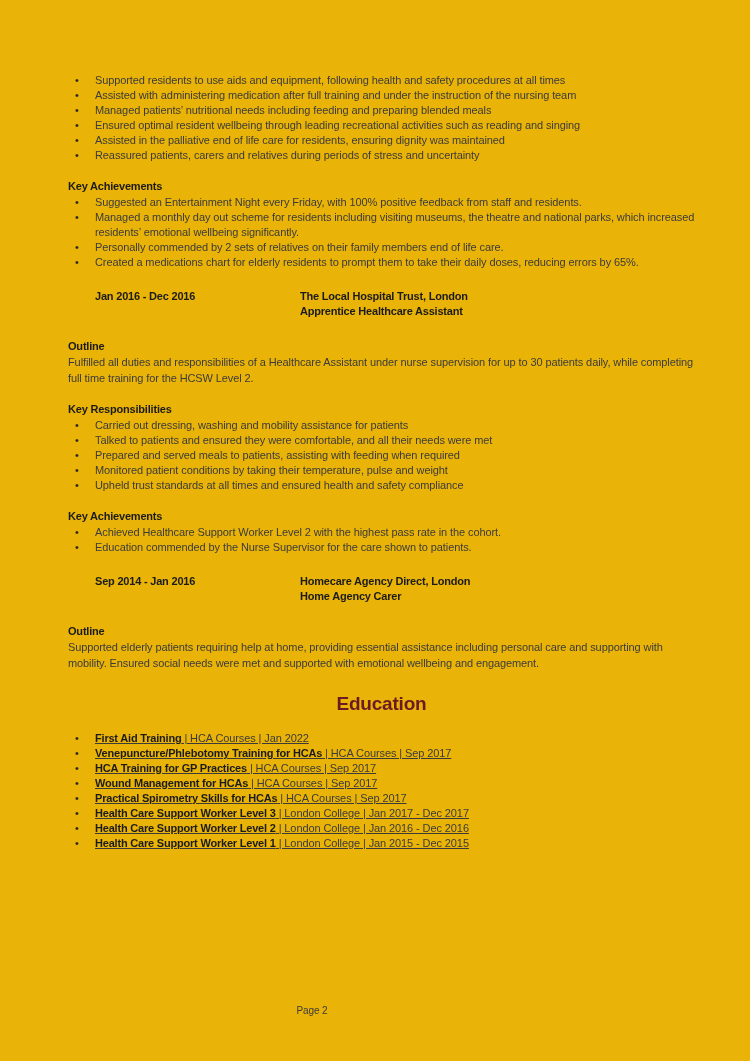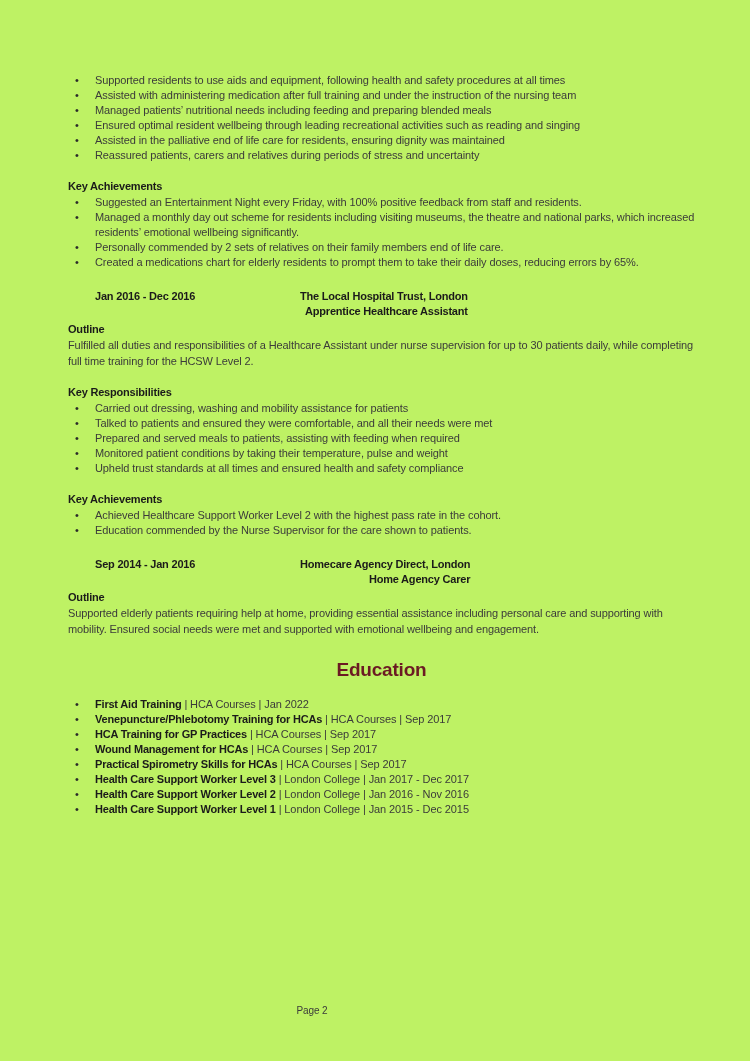--- a/index.html
+++ b/index.html
@@ -3,45 +3,45 @@
 <meta charset="utf-8">
 <style>
   * { margin:0; padding:0; box-sizing:border-box; }
   html,body { background:#ffffff; }
   body {
     width:750px; height:1061px; position:relative; overflow:hidden;
     font-family:"Liberation Sans", sans-serif;
     font-size:11px; line-height:15px; color:#3b3b3a;
     letter-spacing:-0.1px;
   }
-  .page { position:relative; width:750px; height:1061px; background:#bef264; }
+  .page { position:relative; width:750px; height:1061px; background:#eab308; }
   .content { padding:73px 55px 0 68px; }
 
   ul { list-style:none; }
   li { position:relative; padding-left:27px; line-height:15px; }
   li::before {
     content:"\2022"; position:absolute; left:7px; top:0;
     color:#2a2a29; font-size:11px;
   }
 
   .section-heading {
     font-weight:bold; color:#1b1b1a; line-height:15px;
     margin:16px 0 1px 0; letter-spacing:-0.2px;
   }
   .job-header { display:flex; margin-top:19px; }
   .job-dates { width:205px; font-weight:bold; color:#1b1b1a; line-height:15px; letter-spacing:-0.2px;margin-left:27px; }
-  .job-org { display:flex; flex-direction:column; font-weight:bold; color:#1b1b1a; line-height:15px; letter-spacing:-0.2px;align-items:flex-end; }
-  .outline-heading { font-weight:bold; color:#1b1b1a; line-height:15px; margin-top:3px; letter-spacing:-0.2px; }
+  .job-org { display:flex; flex-direction:column; font-weight:bold; color:#1b1b1a; line-height:15px; letter-spacing:-0.2px; }
+  .outline-heading { font-weight:bold; color:#1b1b1a; line-height:15px; margin-top:20px; letter-spacing:-0.2px; }
   .outline-text { line-height:16px; max-width:627px; }
 
   .edu-title {
     text-align:center; font-weight:bold; font-size:19px; line-height:22px;
     margin-top:22px; letter-spacing:-0.2px;
   }
-  .edu-list { margin-top:16px; }
+  .edu-list { margin-top:16px;text-decoration:underline; }
   .edu-list li { line-height:15px; }
   .degree-name { font-weight:bold; color:#1b1b1a; letter-spacing:-0.2px; }
 
   .footer {
     position:absolute; left:0; top:1004px; width:624px;
     text-align:center; font-size:10px; color:#3b3b3a; line-height:14px;
   }
 </style>
 </head>
 <body>
@@ -102,19 +102,19 @@
     <p class="outline-text">Supported elderly patients requiring help at home, providing essential assistance including personal care and supporting with mobility. Ensured social needs were met and supported with emotional wellbeing and engagement.</p>
 
     <h2 class="edu-title" style="color: rgb(107, 26, 35);">Education</h2>
     <ul class="edu-list">
       <li><span class="degree-name">First Aid Training</span><span> | HCA Courses | Jan 2022</span></li>
       <li><span class="degree-name">Venepuncture/Phlebotomy Training for HCAs</span><span> | HCA Courses | Sep 2017</span></li>
       <li><span class="degree-name">HCA Training for GP Practices</span><span> | HCA Courses | Sep 2017</span></li>
       <li><span class="degree-name">Wound Management for HCAs</span><span> | HCA Courses | Sep 2017</span></li>
       <li><span class="degree-name">Practical Spirometry Skills for HCAs</span><span> | HCA Courses | Sep 2017</span></li>
       <li><span class="degree-name">Health Care Support Worker Level 3</span><span> | London College | Jan 2017 - Dec 2017</span></li>
-      <li><span class="degree-name">Health Care Support Worker Level 2</span><span> | London College | Jan 2016 - Nov 2016</span></li>
+      <li><span class="degree-name">Health Care Support Worker Level 2</span><span> | London College | Jan 2016 - Dec 2016</span></li>
       <li><span class="degree-name">Health Care Support Worker Level 1</span><span> | London College | Jan 2015 - Dec 2015</span></li>
     </ul>
   </div>
 
   <div class="footer">Page 2</div>
 </div>
 
 </body></html>

